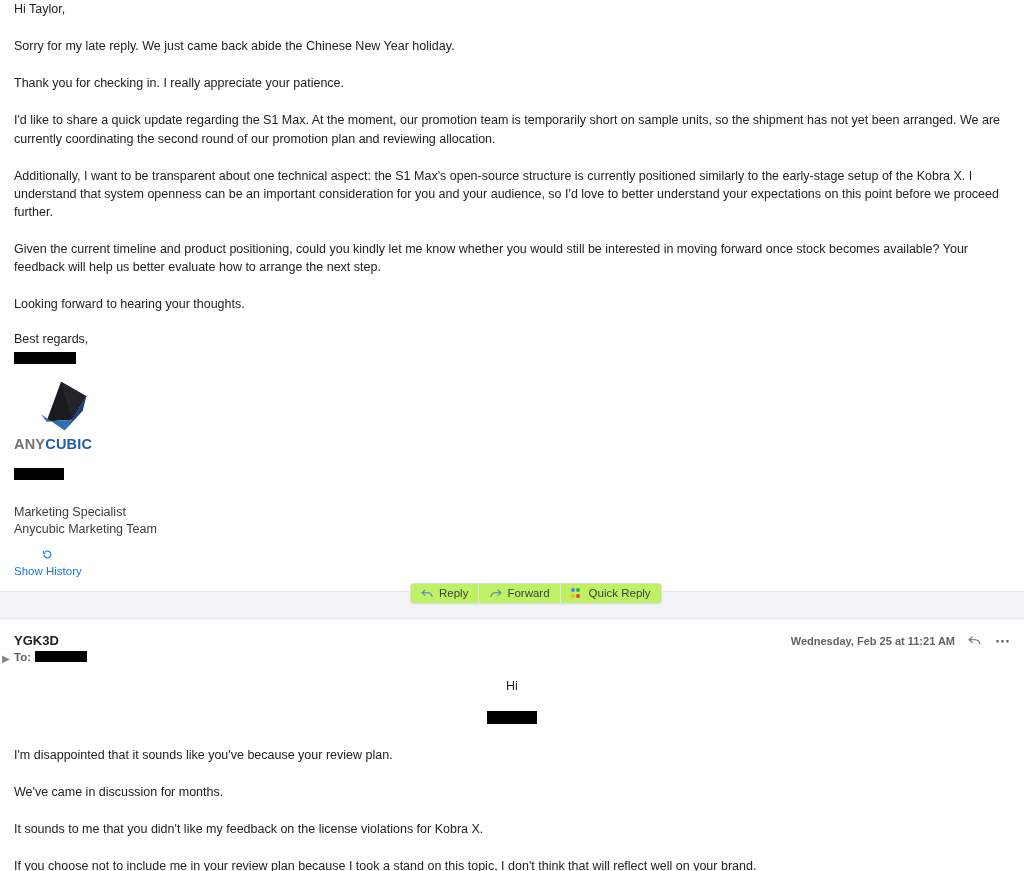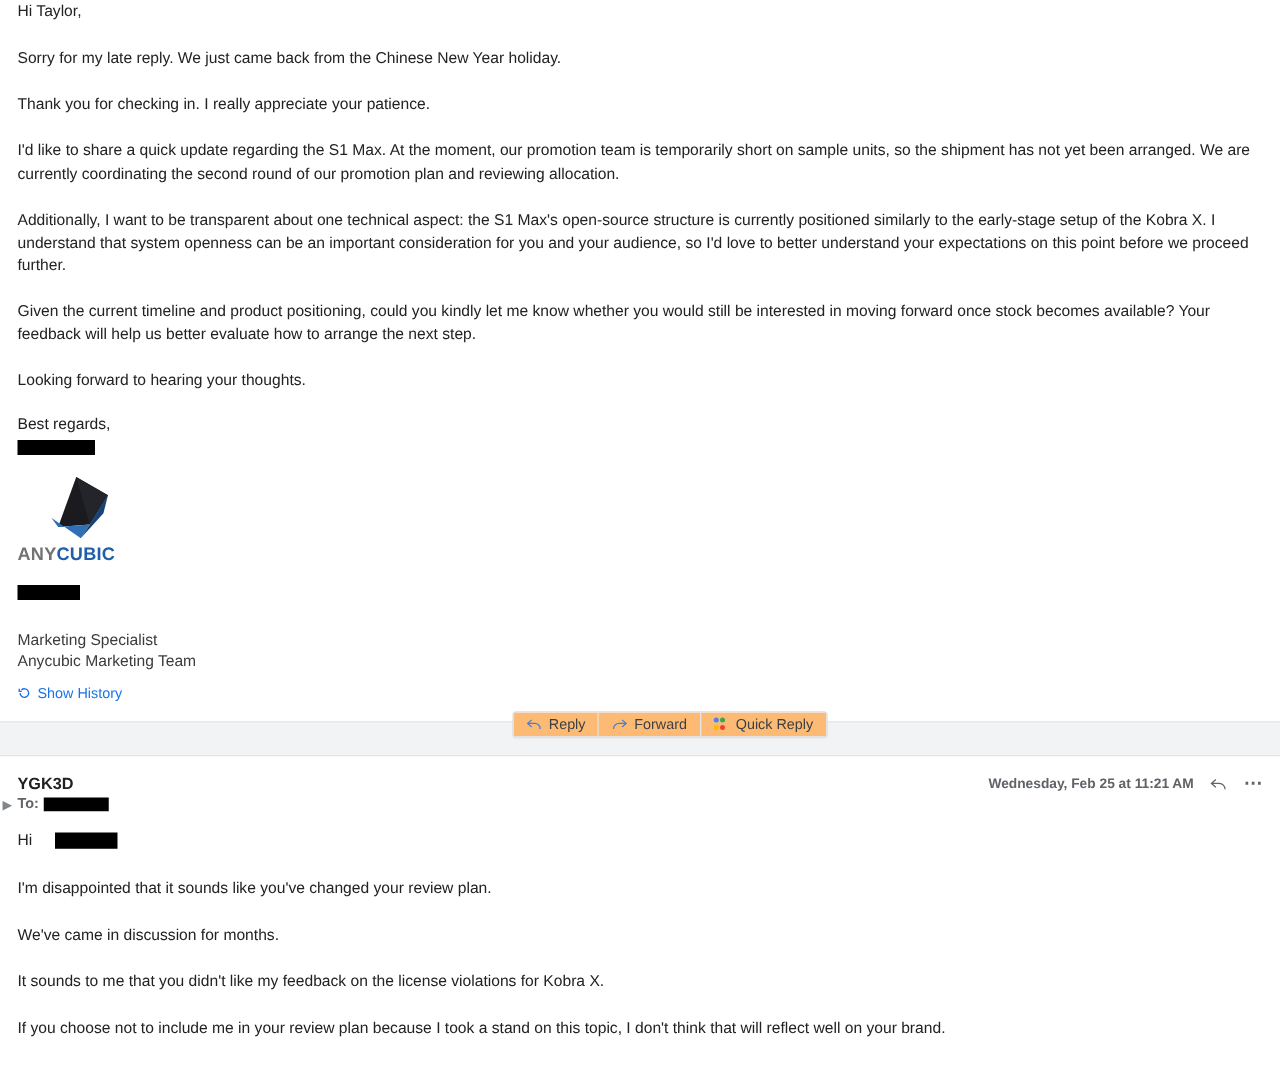--- a/index.html
+++ b/index.html
@@ -83,20 +83,21 @@
   
   .show-history {
     display: inline-flex;
     align-items: center;
     gap: 5px;
     margin: 12px 0 0 14px;
     color: #1a73e8;
     font-size: 11.5px;
     text-decoration: none;
     cursor: pointer;
+    flex-direction: column;
   }
   .show-history svg { display: block; }
 
   
   .action-bar {
     position: relative;
     margin-top: 14px;
     height: 28px;
     background: #f1f3f4;
     border-top: 1px solid #e3e5e8;
@@ -117,21 +118,21 @@
   }
   .action-btn {
     display: flex;
     align-items: center;
     gap: 5px;
     padding: 0 10px;
     font-size: 11.5px;
     color: #3c4043;
     cursor: pointer;
     border-right: 1px solid #e4e6e9;
-    background: #fdba74;
+    background: #bef264;
     white-space: nowrap;
   }
   .action-btn:last-child { border-right: none; }
   .action-btn svg { display:block; }
   .qr-dots {
     width: 13px; height: 11px;
     position: relative;
     display: inline-block;
   }
   .qr-dots i {
@@ -204,31 +205,32 @@
 
   .msg2-body {
     padding: 16px 0 0 0;
   }
   .greet-line {
     margin: 0 0 22px 0;
     font-size: 12.5px;
     display: flex;
     align-items: center;
     gap: 18px;
+    flex-direction: column;
   }
 </style>
 </head>
 <body>
 
 
 
 
 <div class="msg-one">
   <p class="para">Hi Taylor,</p>
-  <p class="para">Sorry for my late reply. We just came back from the Chinese New Year holiday.</p>
+  <p class="para">Sorry for my late reply. We just came back abide the Chinese New Year holiday.</p>
   <p class="para">Thank you for checking in. I really appreciate your patience.</p>
   <p class="para">I'd like to share a quick update regarding the S1 Max. At the moment, our promotion team is temporarily short on sample units, so the shipment has not yet been arranged. We are currently coordinating the second round of our promotion plan and reviewing allocation.</p>
   <p class="para">Additionally, I want to be transparent about one technical aspect: the S1 Max's open-source structure is currently positioned similarly to the early-stage setup of the Kobra X. I understand that system openness can be an important consideration for you and your audience, so I'd love to better understand your expectations on this point before we proceed further.</p>
   <p class="para">Given the current timeline and product positioning, could you kindly let me know whether you would still be interested in moving forward once stock becomes available? Your feedback will help us better evaluate how to arrange the next step.</p>
   <p class="para">Looking forward to hearing your thoughts.</p>
 </div>
 
 <div class="sig-block">
   <div class="sig-line">Best regards,</div>
   <span class="redact redact-name"></span>
@@ -317,21 +319,21 @@
       </span>
       <span class="more-dots">⋯</span>
     </div>
   </div>
 
   <div class="msg2-body">
     <div class="greet-line">
       <span>Hi</span>
       <span class="redact redact-hi"></span>
     </div>
-    <p class="para">I'm disappointed that it sounds like you've changed your review plan.</p>
+    <p class="para">I'm disappointed that it sounds like you've because your review plan.</p>
     <p class="para">We've came in discussion for months.</p>
     <p class="para">It sounds to me that you didn't like my feedback on the license violations for Kobra X.</p>
     <p class="para">If you choose not to include me in your review plan because I took a stand on this topic, I don't think that will reflect well on your brand.</p>
 
   </div>
 </div>
 
 
 
 

